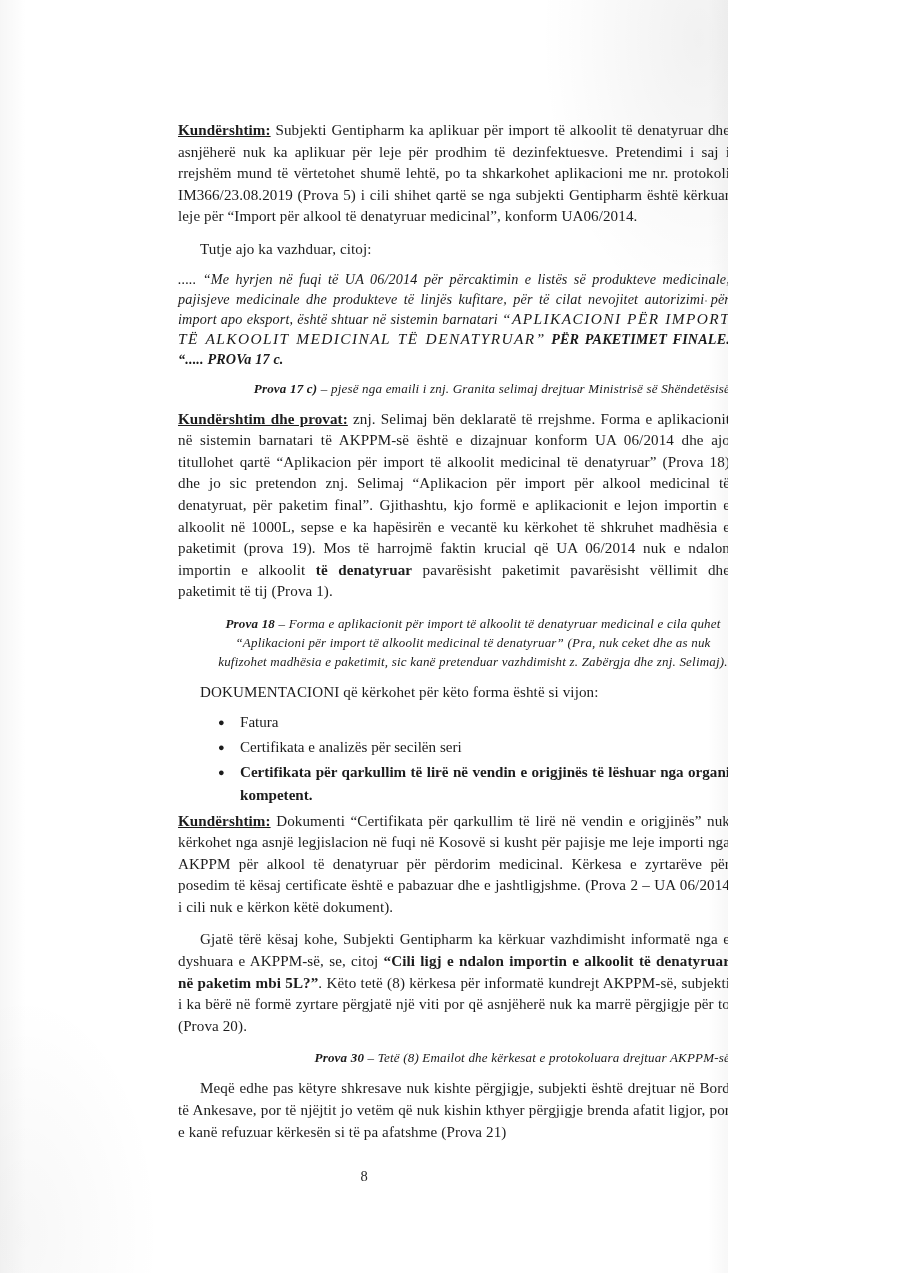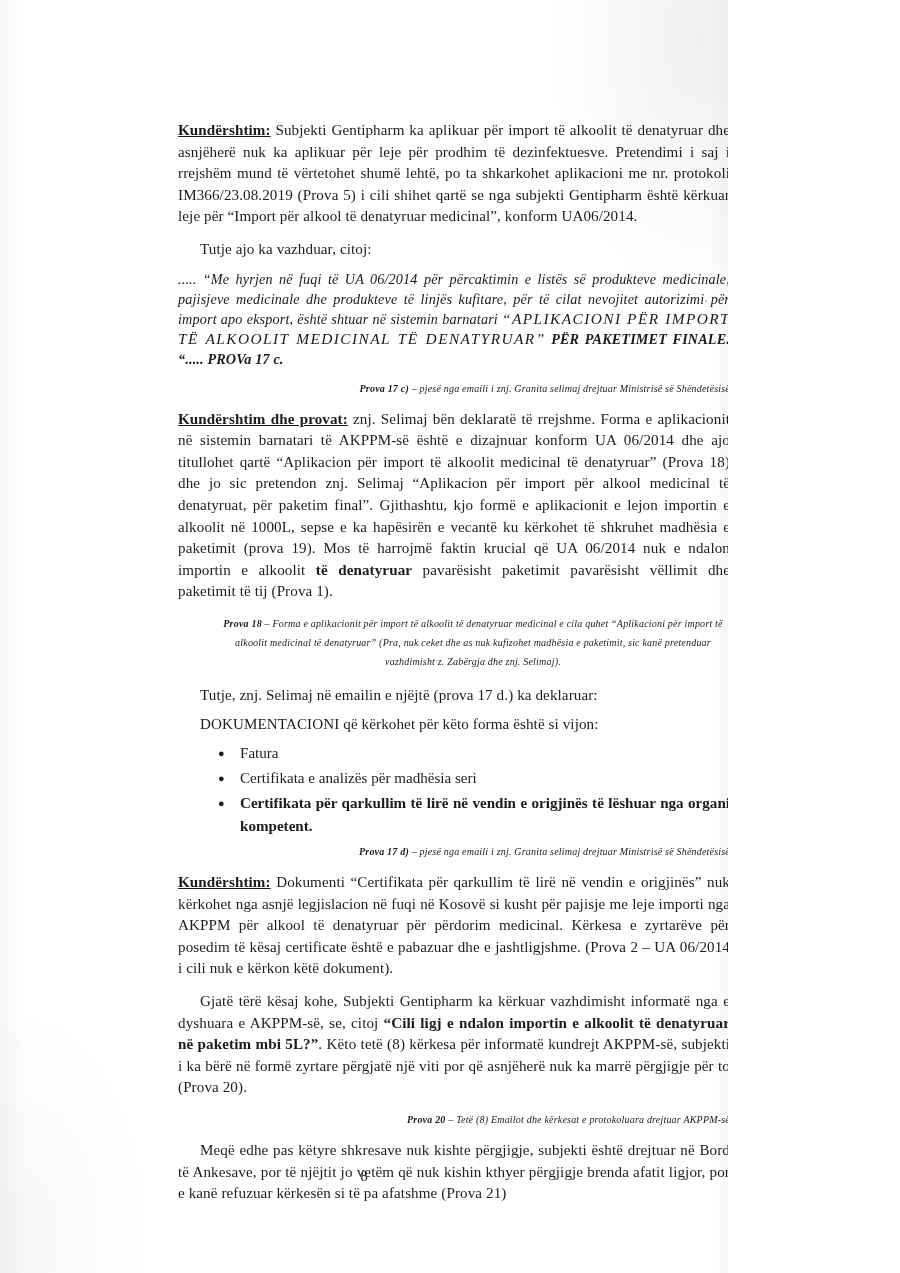--- a/index.html
+++ b/index.html
@@ -70,21 +70,21 @@
     letter-spacing: 0.15px;
   }
   .caps-run {
     font-style: italic;
     font-size: 15.4px;
     letter-spacing: 1.4px;
   }
   .caption {
     font-style: italic;
     font-weight: bold;
-    font-size: 10px;
+    font-size: 13px;
     line-height: 19px;
     text-align: right;
     margin: 9px 0 11px 0;
     letter-spacing: 0.2px;
   }
   .caption .normal { font-weight: normal; }
   .caption.center-block {
     text-align: center;
     margin-left: 38px;
   }
@@ -148,37 +148,35 @@
 
     <p class="quote-block"><span>..... “Me hyrjen në fuqi të UA 06/2014 për përcaktimin e listës së produkteve medicinale, pajisjeve medicinale dhe produkteve të linjës kufitare, për të cilat nevojitet autorizimi për import apo eksport, është shtuar në sistemin barnatari </span><span class="caps-run">“APLIKACIONI PËR IMPORT TË ALKOOLIT MEDICINAL TË DENATYRUAR”</span><span class="tall-quote"> PËR PAKETIMET FINALE. “..... PROVa 17 c.</span></p>
 
     <p class="caption right-only"><span>Prova 17 c)</span><span class="normal"> – pjesë nga emaili i znj. Granita selimaj drejtuar Ministrisë së Shëndetësisë</span></p>
 
     <p class="para"><span class="lead-label">Kundërshtim dhe provat:</span><span>  znj. Selimaj bën deklaratë të rrejshme. Forma e aplikacionit në sistemin barnatari të AKPPM-së është e dizajnuar konform UA 06/2014 dhe ajo titullohet qartë “Aplikacion për import të alkoolit medicinal të denatyruar” (Prova 18) dhe jo sic pretendon znj. Selimaj “Aplikacion për import për alkool medicinal të denatyruat, për paketim final”. Gjithashtu, kjo formë e aplikacionit e lejon importin e alkoolit në 1000L, sepse e ka hapësirën e vecantë ku kërkohet të shkruhet madhësia e paketimit (prova 19). Mos të harrojmë faktin krucial që UA 06/2014 nuk e ndalon importin e alkoolit </span><b>të denatyruar</b><span> pavarësisht paketimit  pavarësisht vëllimit dhe paketimit të tij (Prova 1).</span></p>
 
     <p class="caption center-block"><span>Prova 18</span><span class="normal"> – Forma e aplikacionit për import të alkoolit të denatyruar medicinal e cila quhet “Aplikacioni për import të alkoolit medicinal të denatyruar” (Pra, nuk ceket dhe as nuk kufizohet madhësia e paketimit, sic kanë pretenduar vazhdimisht z. Zabërgja dhe znj. Selimaj).</span></p>
 
 
-    <p class="para indent tight" style="margin-top:14px;"><span>Tutje, znj. Selimaj në emailin e njëjtë (prova 17 d.) ka deklaruar:</span></p>
 
     <p class="para indent tight"><span>DOKUMENTACIONI që kërkohet për këto forma është si vijon:</span></p>
 
     <ul class="doc-list">
       <li><span class="bullet">●</span><span>Fatura</span></li>
-      <li><span class="bullet">●</span><span>Certifikata e analizës për madhësia seri</span></li>
+      <li><span class="bullet">●</span><span>Certifikata e analizës për secilën seri</span></li>
       <li class="bold-item"><span class="bullet" style="font-weight:normal;">●</span><span>Certifikata për qarkullim të lirë në vendin e origjinës të lëshuar nga organi kompetent.</span></li>
     </ul>
 
-    <p class="caption right-only" style="margin-top:4px;"><span>Prova 17 d)</span><span class="normal"> – pjesë nga emaili i znj. Granita selimaj drejtuar Ministrisë së Shëndetësisë</span></p>
 
     <p class="para"><span class="lead-label">Kundërshtim:</span><span> Dokumenti “Certifikata për qarkullim të lirë në vendin e origjinës” nuk kërkohet nga asnjë legjislacion në fuqi në Kosovë si kusht për pajisje me leje importi nga AKPPM për alkool të denatyruar për përdorim medicinal. Kërkesa e zyrtarëve për posedim të kësaj certificate është e pabazuar dhe e jashtligjshme. (Prova 2 – UA 06/2014 i cili nuk e kërkon këtë dokument).</span></p>
 
     <p class="para indent"><span>Gjatë tërë kësaj kohe, Subjekti Gentipharm ka kërkuar vazhdimisht informatë nga e dyshuara e AKPPM-së, se, citoj </span><b>“Cili ligj e ndalon importin e alkoolit të denatyruar në paketim mbi 5L?”</b><span>. Këto tetë (8) kërkesa për informatë kundrejt AKPPM-së, subjekti i ka bërë në formë zyrtare përgjatë një viti por që asnjëherë nuk ka marrë përgjigje për to (Prova 20).</span></p>
 
-    <p class="caption right-only"><span>Prova 20</span><span class="normal"> – Tetë (8) Emailot dhe kërkesat e protokoluara drejtuar AKPPM-së</span></p>
+    <p class="caption right-only"><span>Prova 30</span><span class="normal"> – Tetë (8) Emailot dhe kërkesat e protokoluara drejtuar AKPPM-së</span></p>
 
     <p class="para indent"><span>Meqë edhe pas këtyre shkresave nuk kishte përgjigje, subjekti është drejtuar në Bord të Ankesave, por të njëjtit jo vetëm që nuk kishin kthyer përgjigje brenda afatit ligjor, por e kanë refuzuar kërkesën si të pa afatshme (Prova 21)</span></p>
 
   </div>
 
   <div id="page-number">8</div>
 
 </div>
 
 </body></html>

